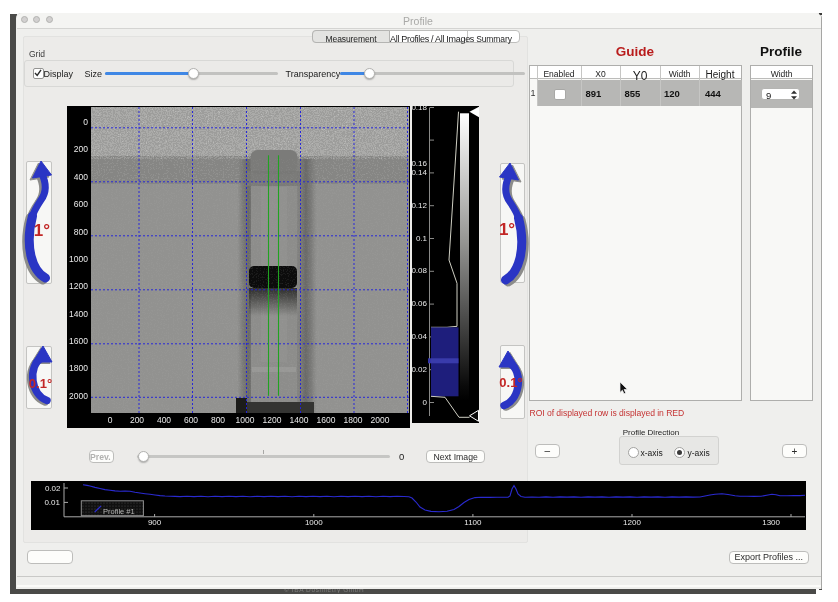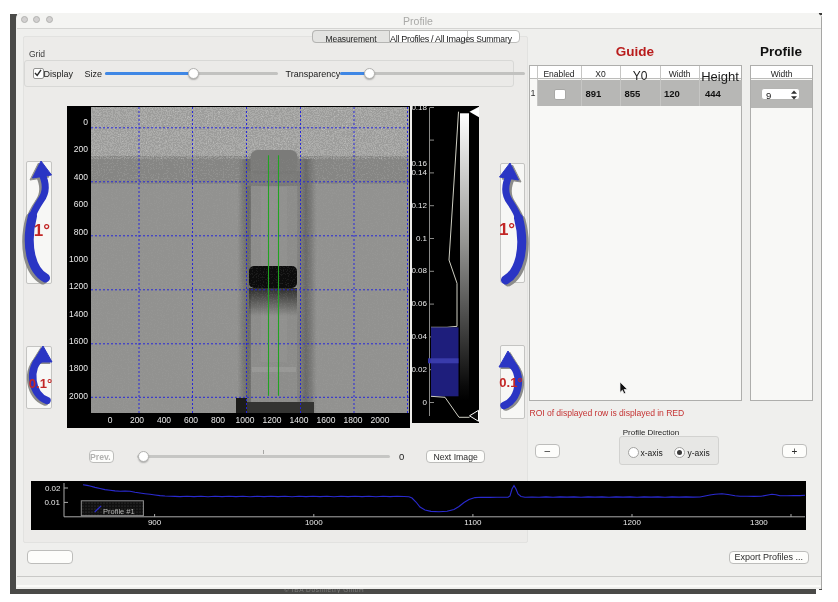--- a/index.html
+++ b/index.html
@@ -262,21 +262,21 @@
 <div class="abs" style="left:536.9px;top:66.2px;width:1px;height:39.8px;background:#c6c6c4;"></div>
 <div class="abs" style="left:580.8px;top:66.2px;width:1px;height:39.8px;background:#c6c6c4;"></div>
 <div class="abs" style="left:620.3px;top:66.2px;width:1px;height:39.8px;background:#c6c6c4;"></div>
 <div class="abs" style="left:659.8px;top:66.2px;width:1px;height:39.8px;background:#c6c6c4;"></div>
 <div class="abs" style="left:699.2px;top:66.2px;width:1px;height:39.8px;background:#c6c6c4;"></div>
 
 <div class="abs" style="left:537px;top:68.7px;width:44px;font-size:8.5px;color:#1a1a1a;text-align:center;">Enabled</div>
 <div class="abs" style="left:581px;top:68.7px;width:39px;font-size:8.5px;color:#1a1a1a;text-align:center;">X0</div>
 <div class="abs" style="left:620px;top:68.7px;width:40px;font-size:12px;color:#1a1a1a;text-align:center;">Y0</div>
 <div class="abs" style="left:660px;top:68.7px;width:39px;font-size:8.5px;color:#1a1a1a;text-align:center;">Width</div>
-<div class="abs" style="left:699px;top:68.7px;width:42px;font-size:13px;color:#1a1a1a;text-align:center;">Height</div>
+<div class="abs" style="left:699px;top:68.7px;width:42px;font-size:10px;color:#1a1a1a;text-align:center;">Height</div>
 
 <div class="abs" style="left:529.5px;top:88px;width:7px;font-size:9px;color:#333;text-align:center;">1</div>
 <div class="abs" style="left:554px;top:88.5px;width:11.5px;height:11.5px;background:#ffffff;border:1px solid #a8a8a6;border-radius:2px;box-sizing:border-box;"></div>
 <div class="abs" style="left:585.5px;top:88px;font-size:9.5px;font-weight:bold;color:#111;">891</div>
 <div class="abs" style="left:624.5px;top:88px;font-size:9.5px;font-weight:bold;color:#111;">855</div>
 <div class="abs" style="left:664px;top:88px;font-size:9.5px;font-weight:bold;color:#111;">120</div>
 <div class="abs" style="left:705px;top:88px;font-size:9.5px;font-weight:bold;color:#111;">444</div>
 
 <div class="abs" style="left:750.4px;top:65.2px;width:62.6px;height:335.8px;background:#f8f8f6;border:1px solid #aeaeac;box-sizing:border-box;"></div>
 <div class="abs" style="left:751.4px;top:66.2px;width:60.6px;height:13.3px;background:#ffffff;border-bottom:1px solid #bcbcba;box-sizing:border-box;"></div>
@@ -340,20 +340,20 @@
   <path d="M52 3.8 L56 4.4 L59 5 L64 6.4 L69 7.5 L74 8.6 L79 9.2 L84 9.9 L89 10.3 L94 10.1 L99 10.2 L104 11.2 L109 12 L114 12.7 L119 13.3 L124 14 L129 14.6 L134 15 L139 15.2 L144 15.4 L149 15.6 L156 15.2 L163 15.6 L170 15.3 L177 15.7 L184 15.3 L191 15.6 L198 15.2 L205 15.6 L212 15.3 L219 15.7 L226 15.3 L233 15.6 L240 15.2 L247 15.6 L254 15.3 L261 15.7 L268 15.3 L275 15.6 L282 15.2 L289 15.6 L296 15.3 L303 15.7 L310 15.3 L317 15.6 L324 15.2 L331 15.6 L338 15.3 L345 15.7 L352 15.3 L359 15.6 L366 15.2 L373 15.5 L378 15.8 L381 17 L385 21 L389 26 L394 29 L400 30.4 L408 30.8 L416 30.3 L423 28.5 L428 25.5 L433 21.5 L438 18.5 L444 16.6 L450 16.3 L459 16.4 L466 16.2 L473 16.3 L477 16.3 L479 15 L481 8 L483 4.5 L485 8 L487 13 L490 15.5 L494 16.2 L501 16 L508 16.2 L515 15.9 L522 16.2 L529 15.9 L536 16.1 L543 15.9 L550 16.2 L557 15.9 L564 16.1 L571 15.9 L578 16.2 L585 15.9 L592 16.1 L599 15.9 L606 16.2 L613 15.9 L620 16.1 L627 15.9 L634 16.2 L641 15.9 L648 16.1 L655 15.9 L662 16.1 L669 16 L674 15 L679 14 L684 13.3 L691 12.8 L697 13.5 L704 14.8 L709 15.3 L716 15.2 L723 15.4 L730 15.3 L737 14 L741 13.2 L745 13.8 L749 14.8 L756 14.7 L763 14.5 L769 14.6 L774 14.3" fill="none" stroke="#2a2ad0" stroke-width="1.1"></path>
   <text x="72" y="33.2" font-size="7.5" fill="#b8b8b6">Profile #1</text>
 </svg>
 <div class="abs" style="left:31px;top:481px;width:774.5px;height:49px;overflow:hidden;color:#e9e9e9;font-size:8px;">
   <div class="abs" style="left:5.5px;top:2.5px;width:24px;text-align:right;">0.02</div>
   <div class="abs" style="left:5px;top:16.9px;width:24px;text-align:right;">0.01</div>
   <div class="abs" style="left:108.6px;top:36.8px;width:30px;text-align:center;">900</div>
   <div class="abs" style="left:267.8px;top:36.8px;width:30px;text-align:center;">1000</div>
   <div class="abs" style="left:426.9px;top:36.8px;width:30px;text-align:center;">1100</div>
   <div class="abs" style="left:586px;top:36.8px;width:30px;text-align:center;">1200</div>
-  <div class="abs" style="left:719px;top:36.8px;width:30px;text-align:left;">1300</div>
+  <div class="abs" style="left:719px;top:36.8px;width:30px;text-align:right;">1300</div>
 </div>
 
 <div class="btn" style="left:26.8px;top:549.8px;width:37.2px;height:14.4px;font-size:9px;line-height:13.5px;padding-left:44px;">Help</div>
 <div class="btn" style="left:729px;top:551px;width:79.5px;height:12.5px;font-size:9px;line-height:11.5px;">Export Profiles ...</div>
 
 <div class="abs" style="left:17px;top:575.5px;width:803.5px;height:1px;background:#c9c9c7;"></div>
 <div class="abs" style="left:17px;top:585.3px;width:803.5px;height:2.2px;background:#fbfbf9;"></div>
 
 </body></html>

